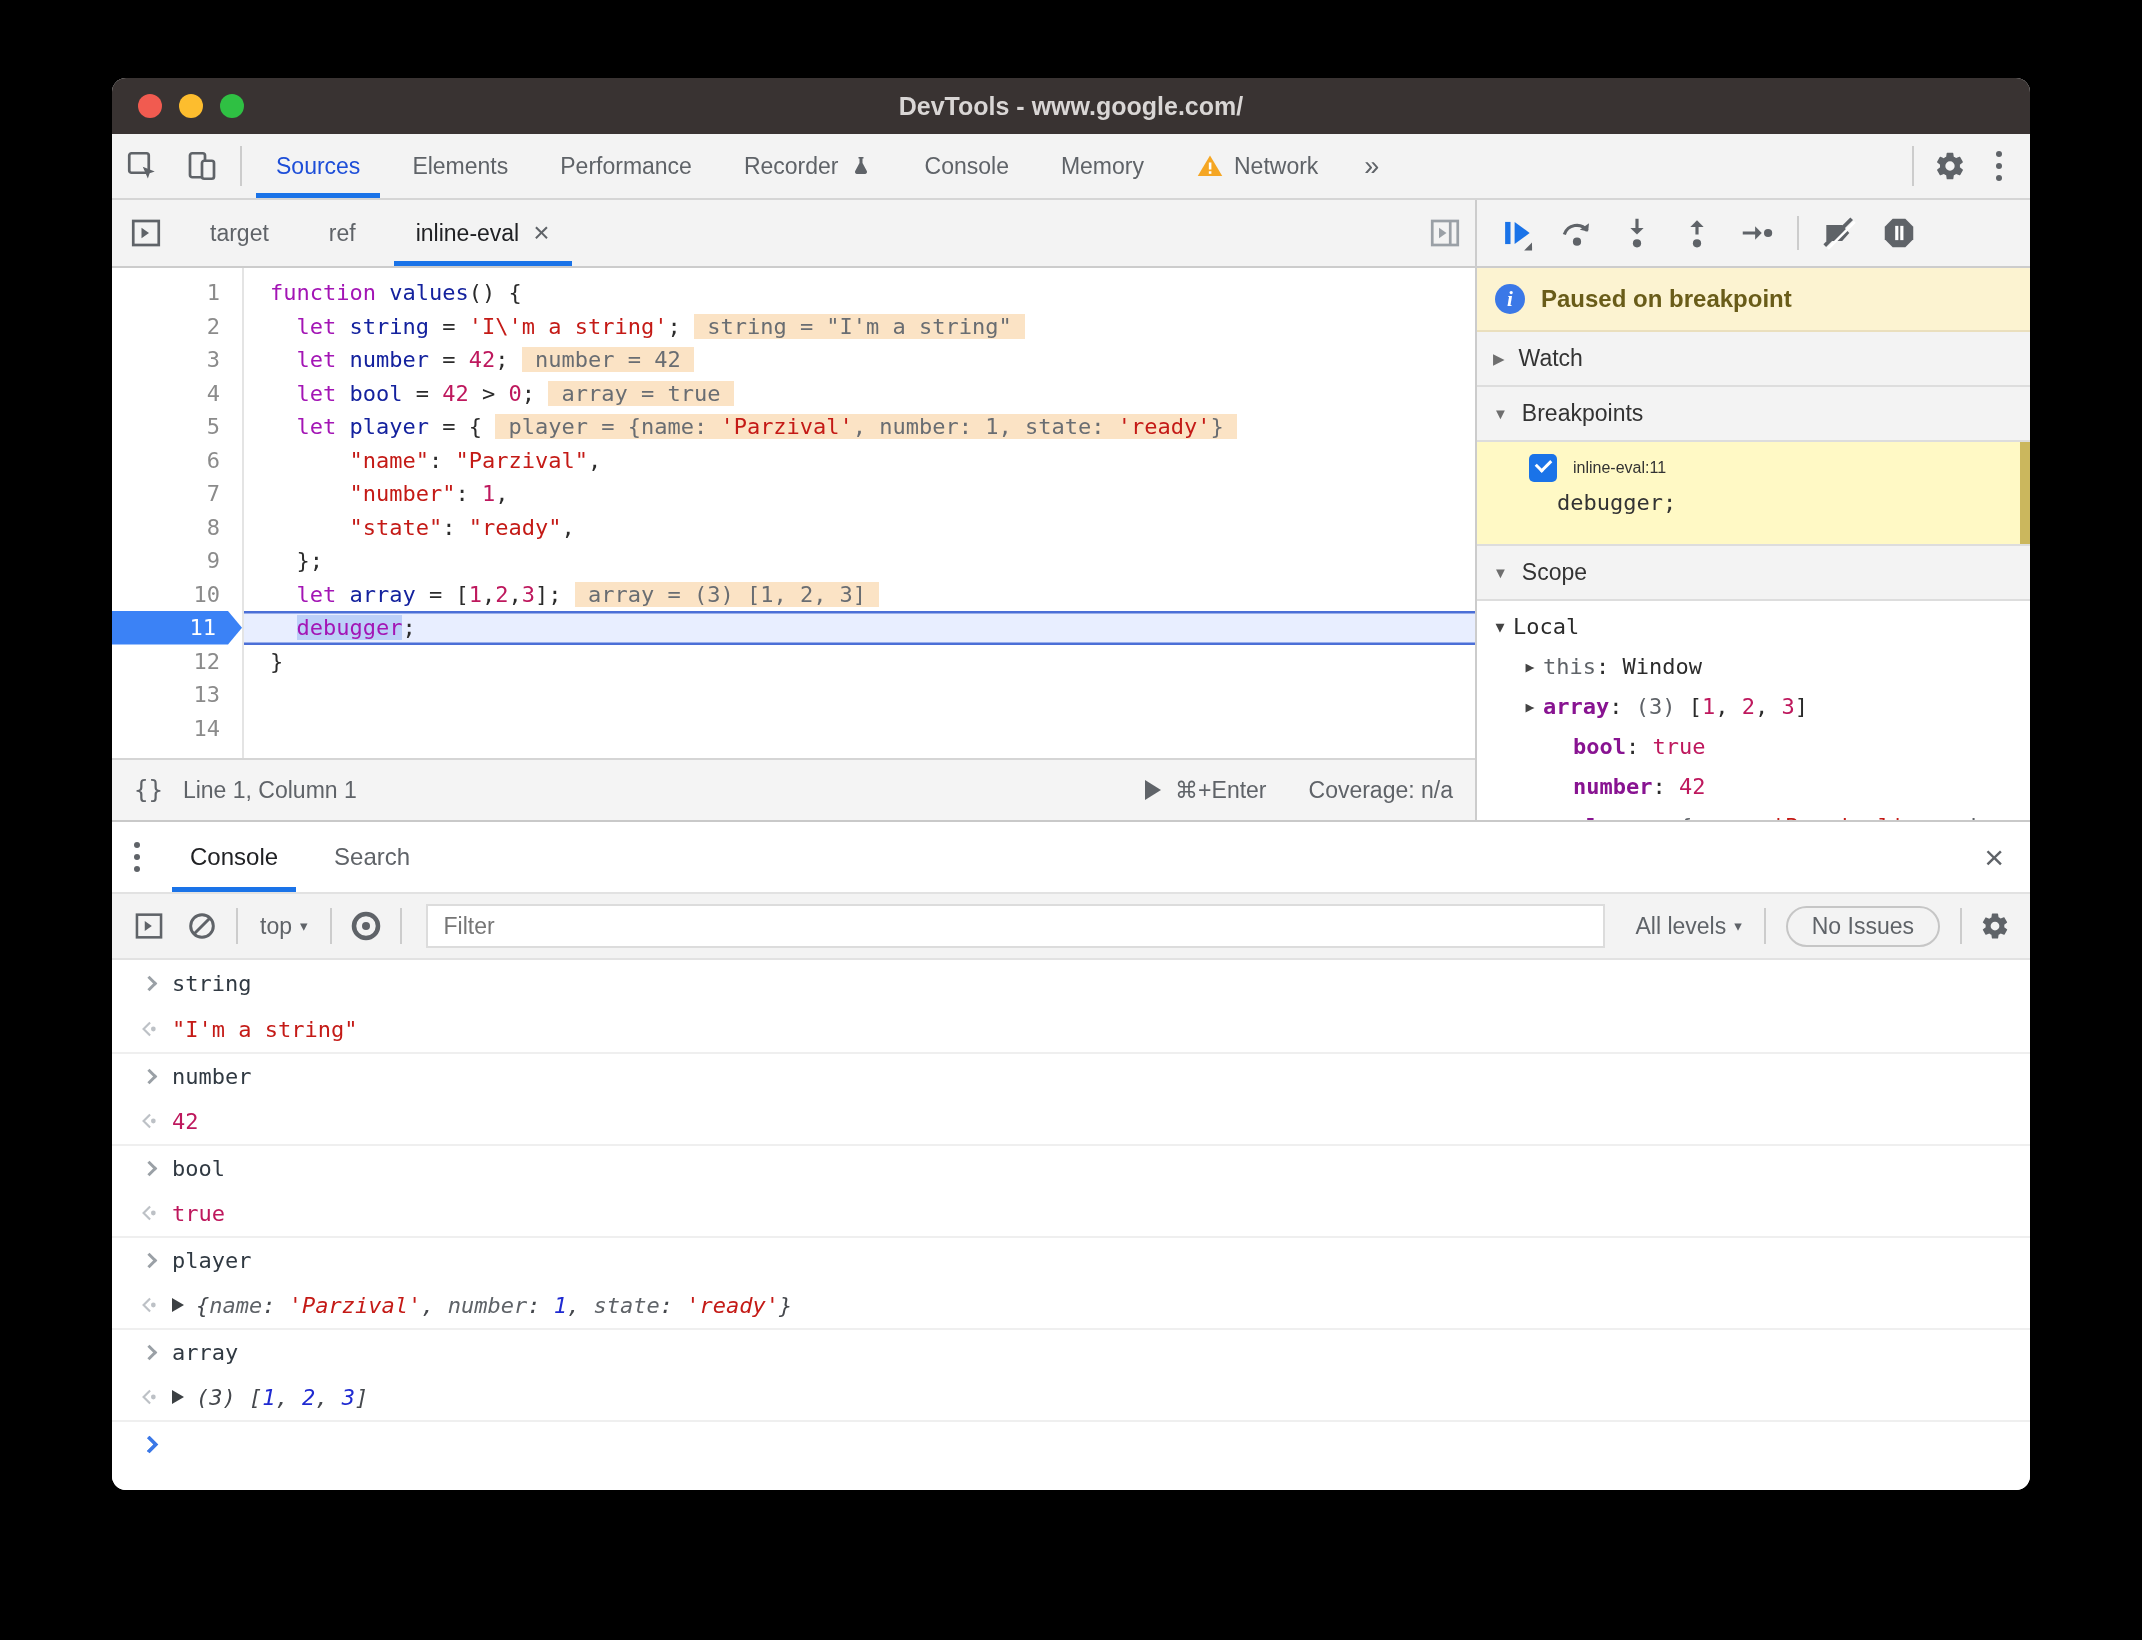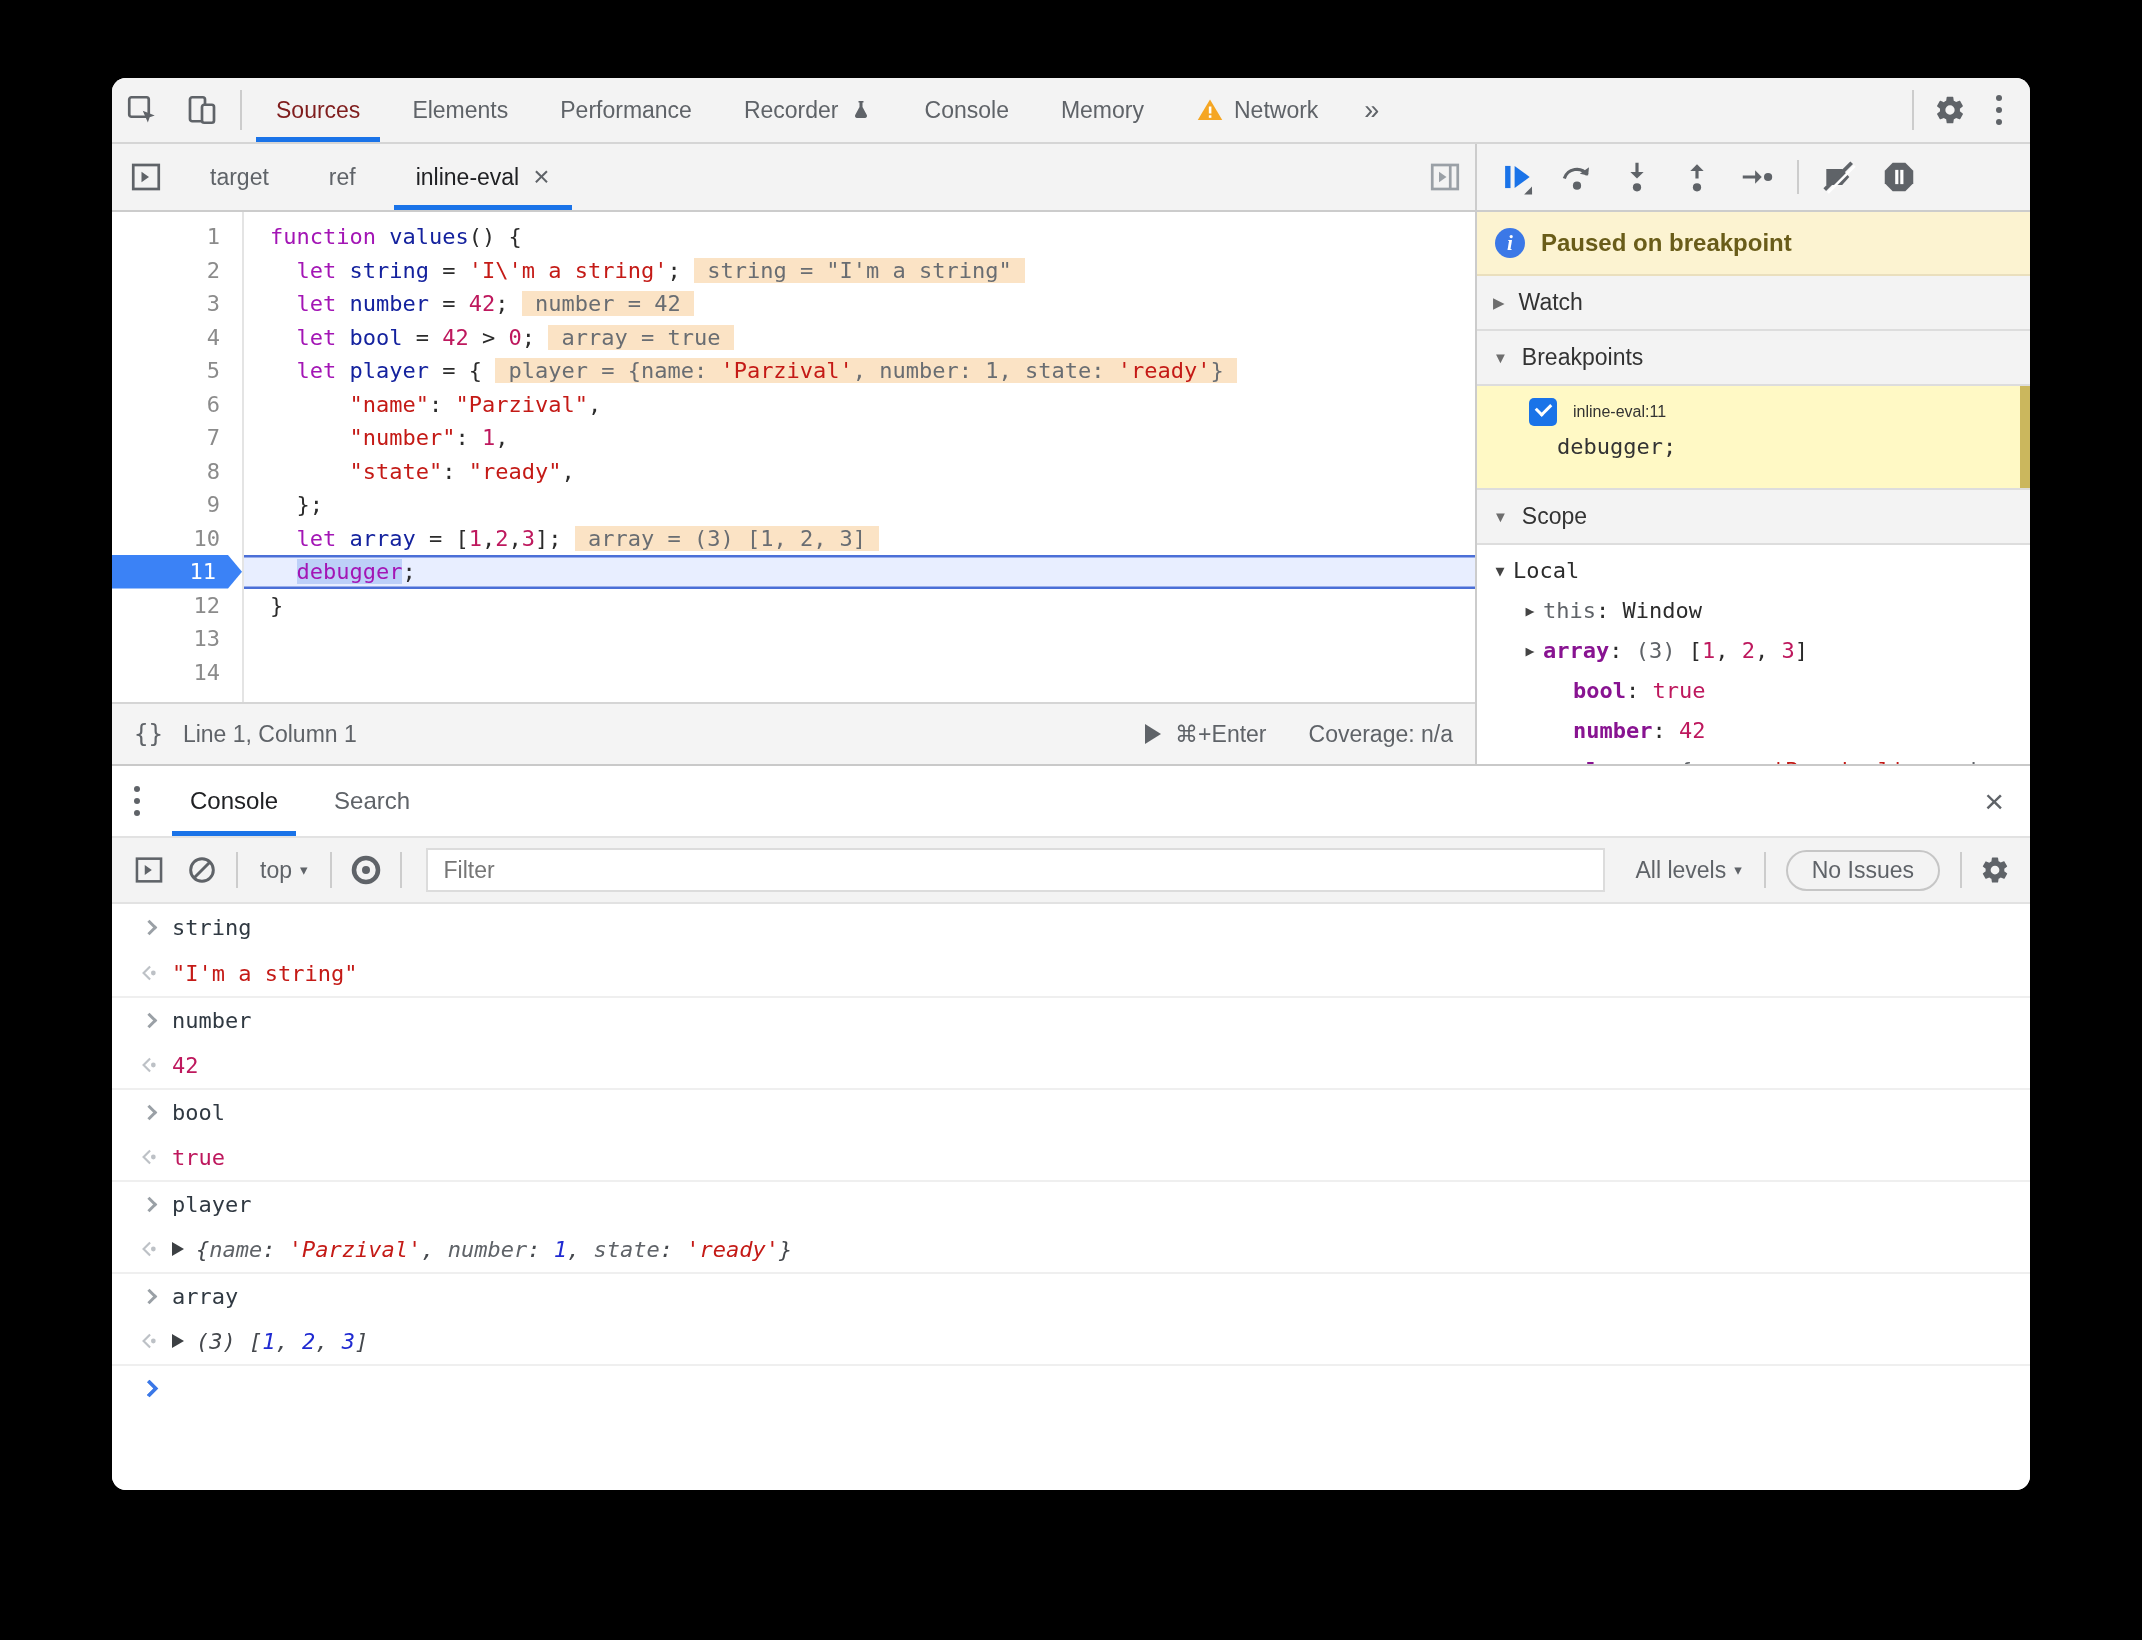--- a/index.html
+++ b/index.html
@@ -15,21 +15,21 @@
   .light { width:24px; height:24px; border-radius:50%; }
   .l-red{background:#f15b50;} .l-yellow{background:#fdbd2e;} .l-green{background:#2fc043;}
   .win-title { position:absolute; left:0; right:0; text-align:center; color:#d9d6d5; font-size:25px; font-weight:bold; }
 
   
   .main-toolbar { height:66px; background:#f3f3f3; border-bottom:2px solid #d5d5d5; display:flex; align-items:stretch; flex:0 0 auto; }
   .tbtn { display:flex; align-items:center; justify-content:center; padding:0 12px; }
   .vsep { width:2px; background:#ccc; margin:12px 8px; }
   .tabs { display:flex; align-items:stretch; }
   .tab { display:flex; align-items:center; gap:10px; padding:0 26px; font-size:23px; color:#5f6368; position:relative; cursor:default; }
-  .tab.selected { color:#7f1d1d; }
+  .tab.selected { color:#1d4ed8; }
   .tab.selected::after { content:""; position:absolute; left:6px; right:6px; bottom:0; height:5px; background:#1a73e8; }
   .overflow-chev { font-size:27px; color:#5f6368; display:flex; align-items:center; padding:0 20px; }
   .toolbar-right { margin-left:auto; display:flex; align-items:stretch; padding-right:10px; }
   .kebab { display:flex; flex-direction:column; gap:6px; justify-content:center; align-items:center; padding:0 18px; }
   .kebab i { width:6px; height:6px; border-radius:50%; background:#5f6368; }
 
   
   .sources { display:flex; height:620px; flex:0 0 auto; }
   .editor-col { width:1365px; display:flex; flex-direction:column; border-right:2px solid #ccc; }
 
@@ -105,20 +105,28 @@
   .res-tri { width:0; height:0; border-left:12px solid #3c4043; border-top:7px solid transparent; border-bottom:7px solid transparent; margin-right:12px; }
   .crow .text { white-space:pre; }
 
   svg.ic { display:block; }
 </style>
 </head>
 <body>
 
 <div class="window">
 
+  <div class="titlebar">
+    <div class="lights">
+      <div class="light l-red"></div>
+      <div class="light l-yellow"></div>
+      <div class="light l-green"></div>
+    </div>
+    <div class="win-title">DevTools - www.google.com/</div>
+  </div>
 
   <div class="main-toolbar">
     <div class="tbtn">
       <svg class="ic" width="36" height="36" viewBox="0 0 24 24" fill="none" stroke="#5f6368" stroke-width="1.8">
         <rect x="3.5" y="3.5" width="13" height="13" rx="1.5"></rect>
         <path d="M12.5 12.5l8 3.2-3.4 1.2-1.2 3.4z" fill="#5f6368" stroke="none"></path>
       </svg>
     </div>
     <div class="tbtn">
       <svg class="ic" width="36" height="36" viewBox="0 0 24 24" fill="none" stroke="#5f6368" stroke-width="1.8">

